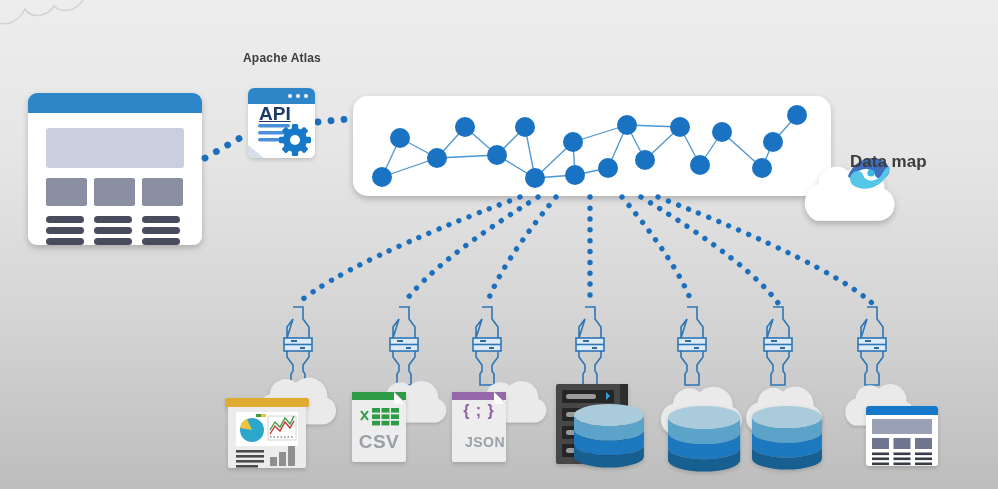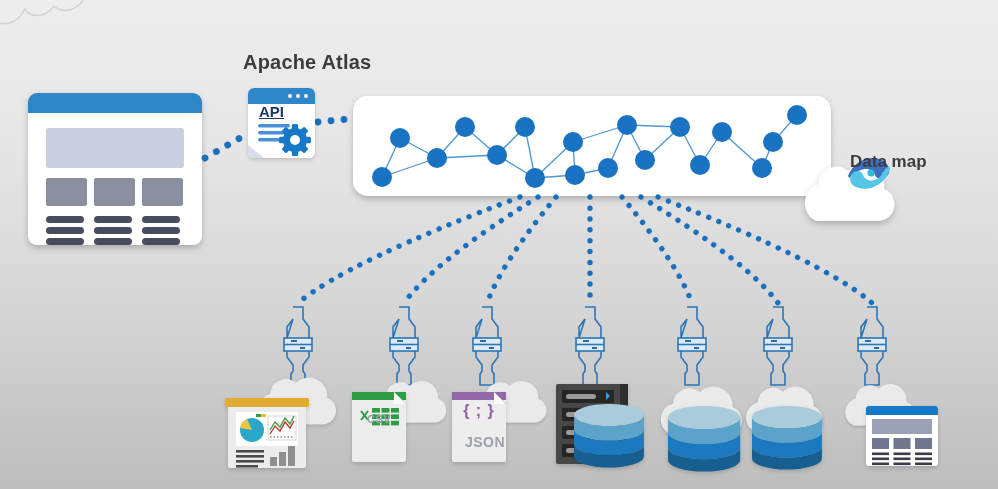--- a/index.html
+++ b/index.html
@@ -3,25 +3,25 @@
 <meta charset="utf-8">
 <style>
   html,body{margin:0;padding:0;background:#888;}
   .stage{
     position:relative;width:998px;height:489px;overflow:hidden;
     background:linear-gradient(180deg,#ededed 0%,#e6e6e6 30%,#d6d6d6 62%,#bdbdbd 100%);
     font-family:"Liberation Sans", sans-serif;
   }
   .stage svg{position:absolute;left:0;top:0;}
   .label{position:absolute;color:#3c3c3c;}
-  .label-apache{left:243px;top:51px;font-size:20px;font-weight:600;letter-spacing:.2px;}
+  .label-apache{left:243px;top:51px;font-size:12px;font-weight:600;letter-spacing:.2px;}
   .label-datamap{left:850px;top:128px;font-size:17px;font-weight:600;margin-top:24px;}
   .label-purview{left:800px;top:179px;width:90px;text-align:center;font-size:13.5px;font-weight:600;line-height:1.22;}
-  .label-api{left:259px;top:103px;font-size:15px;font-weight:700;color:#1d3a66;text-decoration:underline;}
-  .label-csv{left:352px;top:413px;width:54px;text-align:center;font-size:11px;font-weight:700;color:#9aa0a6;letter-spacing:.5px;}
+  .label-api{left:259px;top:103px;font-size:19px;font-weight:700;color:#1d3a66;text-decoration:underline;}
+  .label-csv{left:352px;top:431px;width:54px;text-align:center;font-size:19px;font-weight:700;color:#9aa0a6;letter-spacing:.5px;}
   .label-json-glyph{left:452px;top:402px;width:54px;text-align:center;font-size:16px;font-weight:700;color:#8e5fa3;letter-spacing:1px;}
   .label-json{left:452px;top:434px;width:66px;text-align:center;font-size:14px;font-weight:700;color:#9aa0a6;letter-spacing:.5px;}
 </style>
 </head>
 <body>
 
 <div class="stage">
 
 <svg width="998" height="489" viewBox="0 0 998 489">
   <defs>

